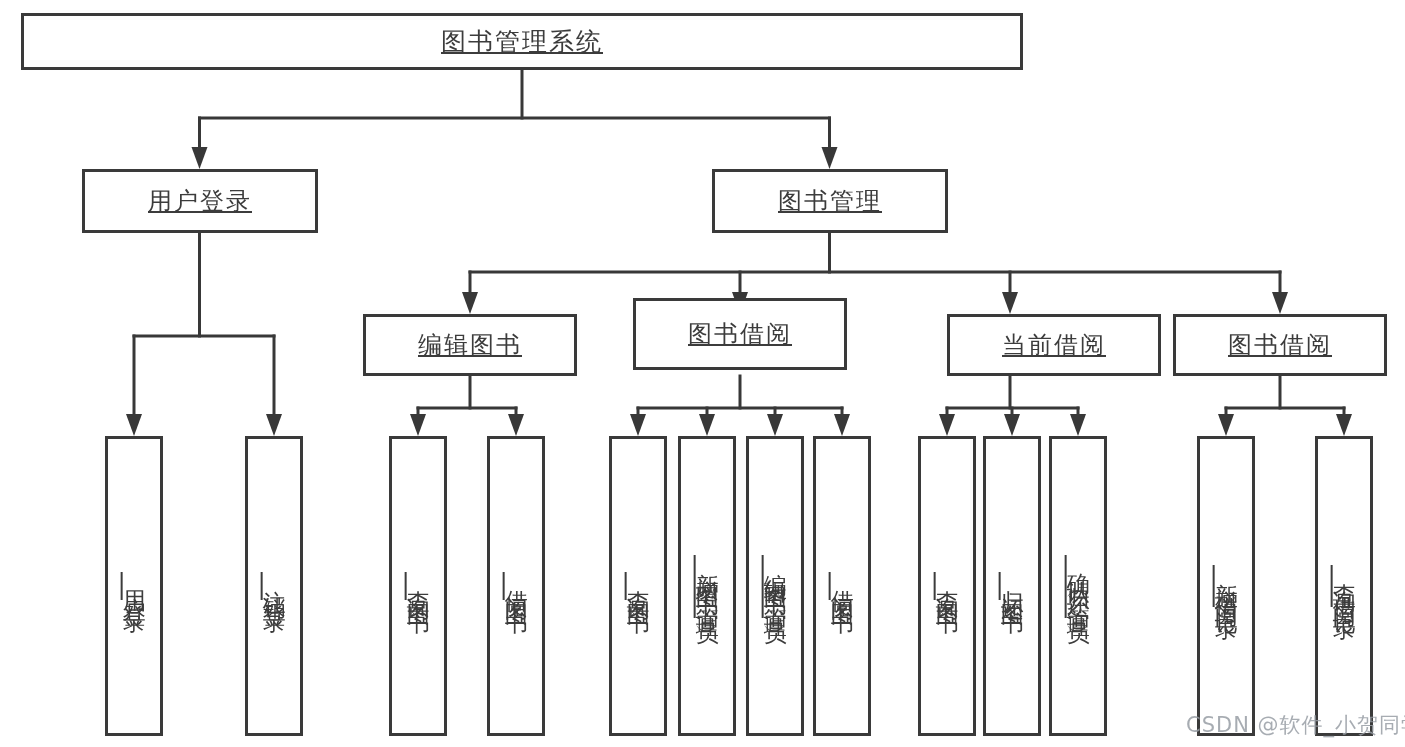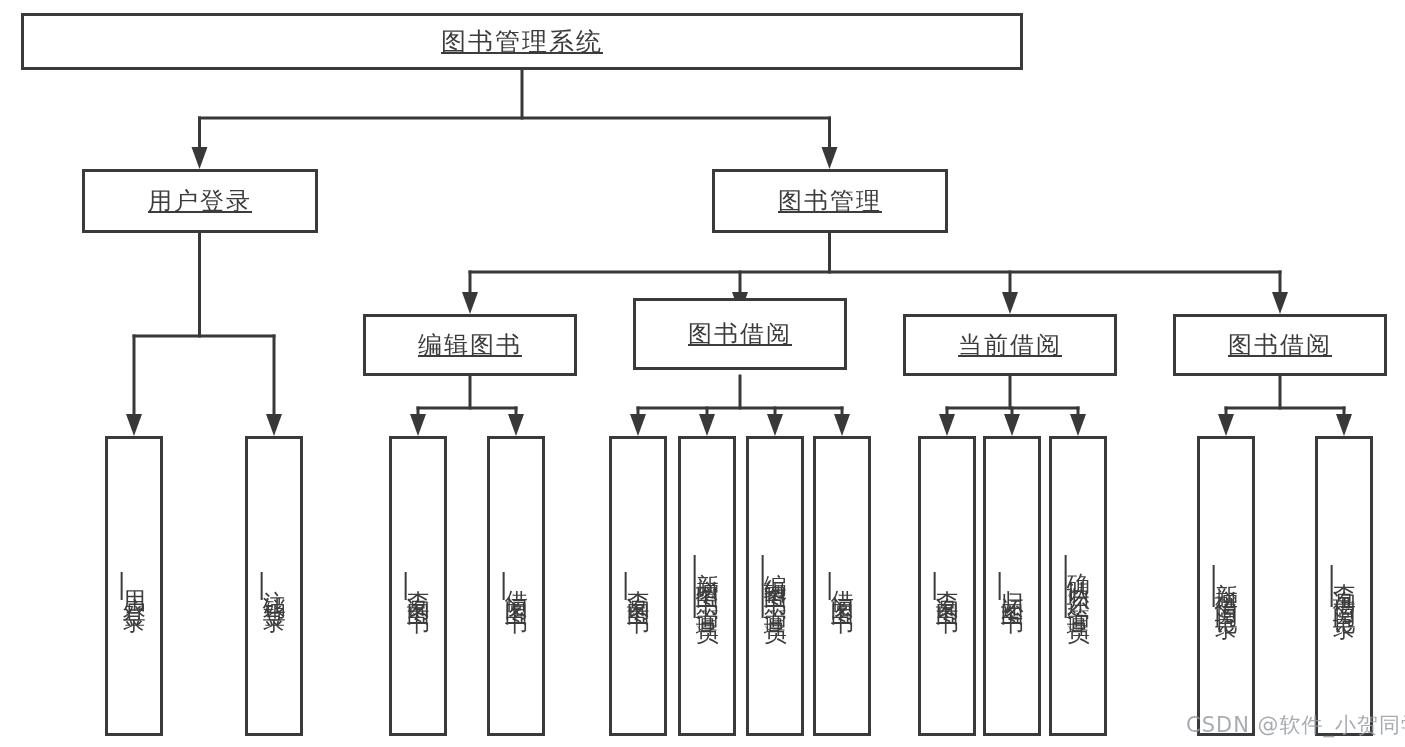--- a/index.html
+++ b/index.html
@@ -128,21 +128,21 @@
   <div class="node h-node" style="left:712px;top:169px;width:236px;height:64px;">
     <span>图书管理</span>
   </div>
 
   <div class="node h-node" style="left:363px;top:314px;width:214px;height:62px;">
     <span>编辑图书</span>
   </div>
   <div class="node h-node" style="left:633px;top:298px;width:214px;height:72px;">
     <span>图书借阅</span>
   </div>
-  <div class="node h-node" style="left:903px;top:314px;width:214px;height:62px;">
+  <div class="node h-node" style="left:947px;top:314px;width:214px;height:62px;">
     <span>当前借阅</span>
   </div>
   <div class="node h-node" style="left:1173px;top:314px;width:214px;height:62px;">
     <span>图书借阅</span>
   </div>
 
   <div class="node leaf" style="left:105px;top:436px;width:58px;height:300px;">
     <span class="vtext">用户登录</span>
   </div>
   <div class="node leaf" style="left:245px;top:436px;width:58px;height:300px;">

